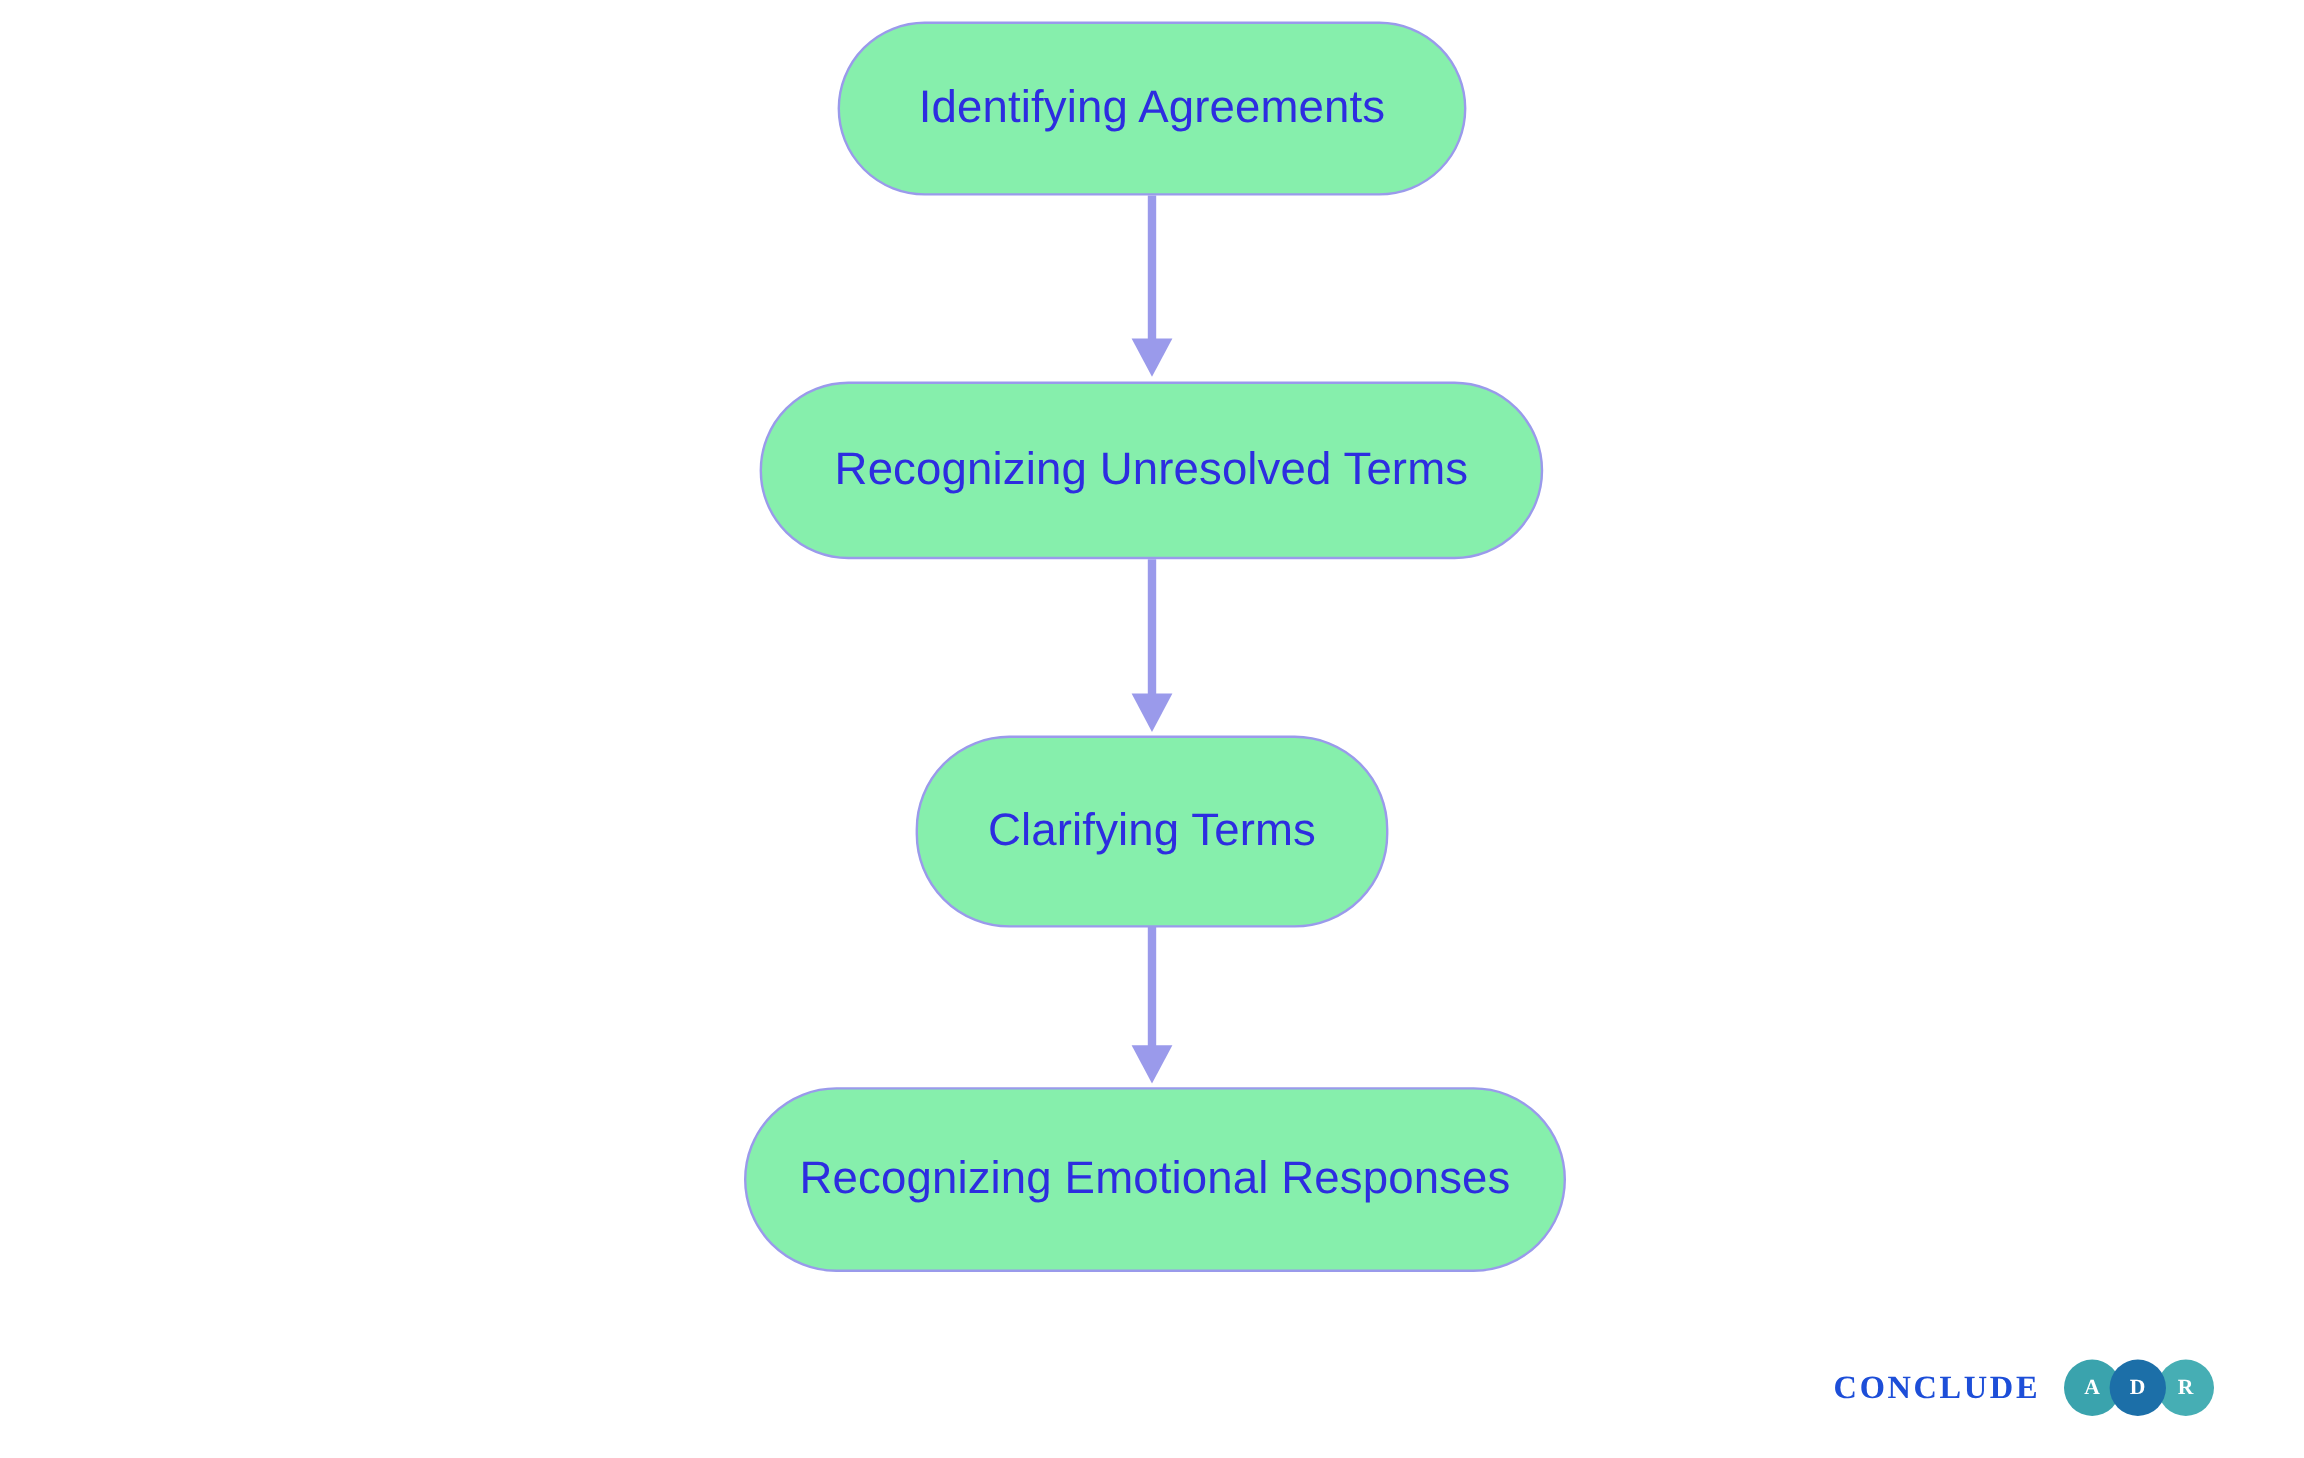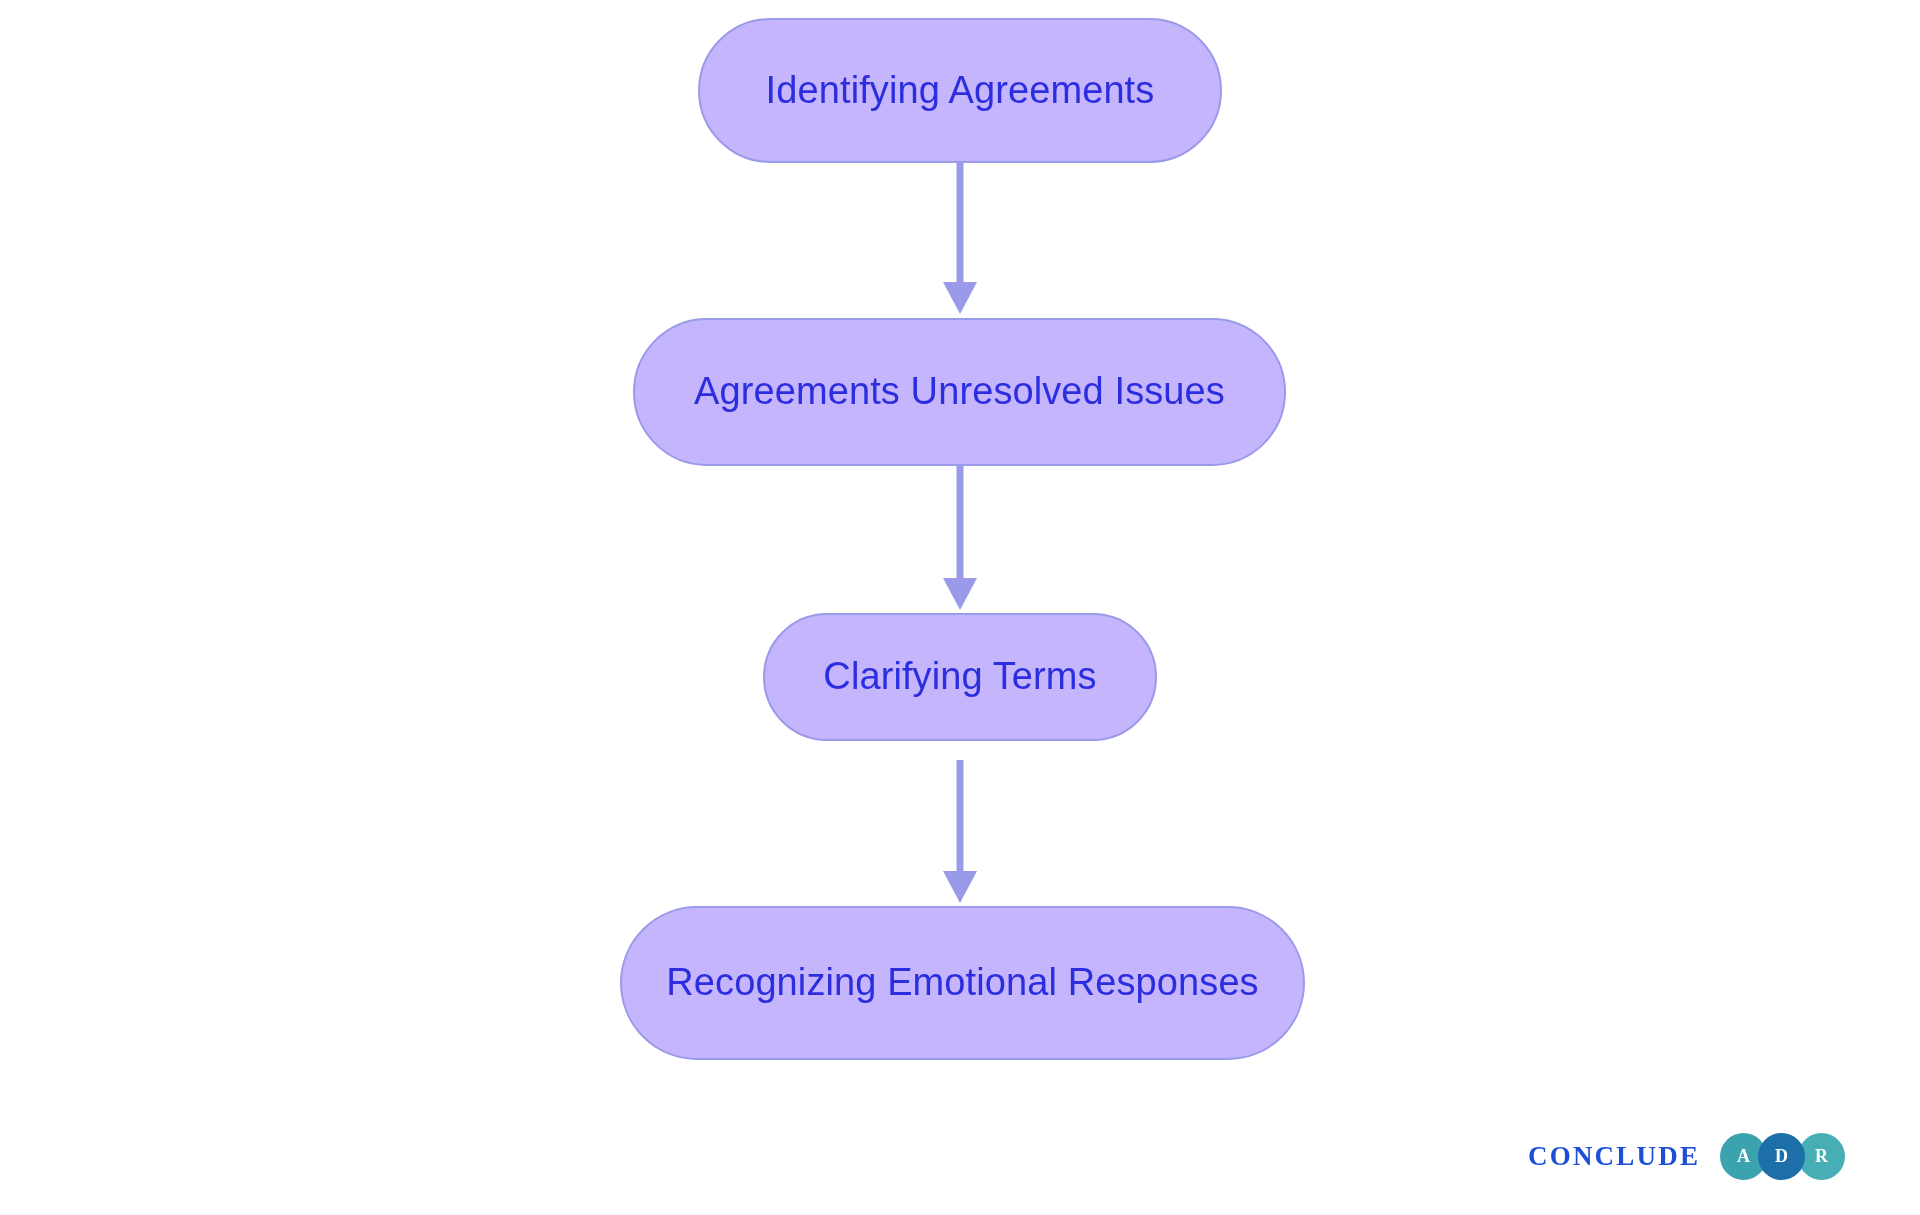--- a/index.html
+++ b/index.html
@@ -24,39 +24,39 @@
     height: 1215px;
   }
 
   
   .node {
     position: absolute;
     box-sizing: border-box;
     display: flex;
     align-items: center;
     justify-content: center;
-    background: #c4b5fd;
+    background: #86efac;
     border: 2px solid #9a9aeb;
     border-radius: 78px;
     text-align: center;
     padding: 16px 28px;
   }
   .node-label {
     color: #2d2de0;
     font-family: "Liberation Sans", sans-serif;
     font-size: 38px;
     font-weight: 400;
     line-height: 1.1;
     letter-spacing: 0.1px;
     white-space: nowrap;
   }
 
   #node-1 { left: 698px;  top: 18px;   width: 524px; height: 145px; }
   #node-2 { left: 633px;  top: 318px;  width: 653px; height: 148px; }
-  #node-3 { left: 763px;  top: 613px;  width: 394px; height: 128px; justify-content: center; }
+  #node-3 { left: 763px;  top: 613px;  width: 394px; height: 160px; justify-content: center; }
   #node-4 { left: 620px;  top: 906px;  width: 685px; height: 154px; }
 
   
   .connector {
     position: absolute;
     left: 0;
     top: 0;
     width: 1920px;
     height: 1215px;
     pointer-events: none;
@@ -126,21 +126,21 @@
       <line x1="960" y1="760" x2="960" y2="873" stroke="#9a9aeb" stroke-width="7"></line>
       <polygon points="943,871 977,871 960,903" fill="#9a9aeb"></polygon>
     </g>
   </svg>
 
   <div class="node" id="node-1">
     <span class="node-label">Identifying Agreements</span>
   </div>
 
   <div class="node" id="node-2">
-    <span class="node-label">Agreements Unresolved Issues</span>
+    <span class="node-label">Recognizing Unresolved Terms</span>
   </div>
 
   <div class="node" id="node-3">
     <span class="node-label">Clarifying Terms</span>
   </div>
 
   <div class="node" id="node-4">
     <span class="node-label">Recognizing Emotional Responses</span>
   </div>
 

